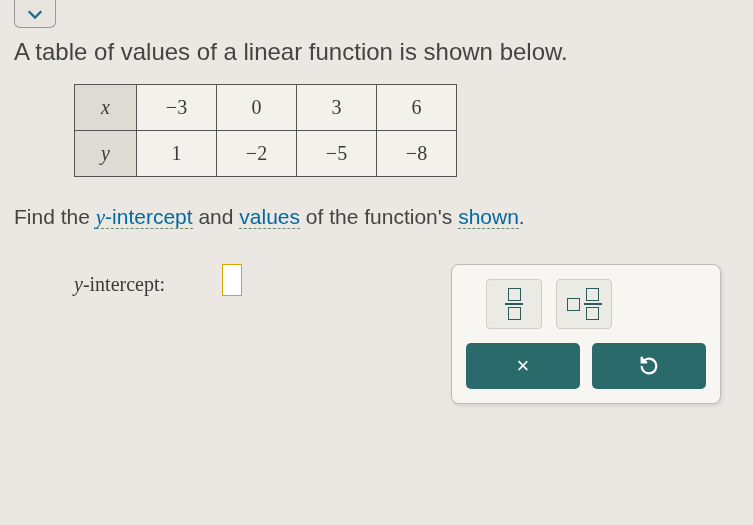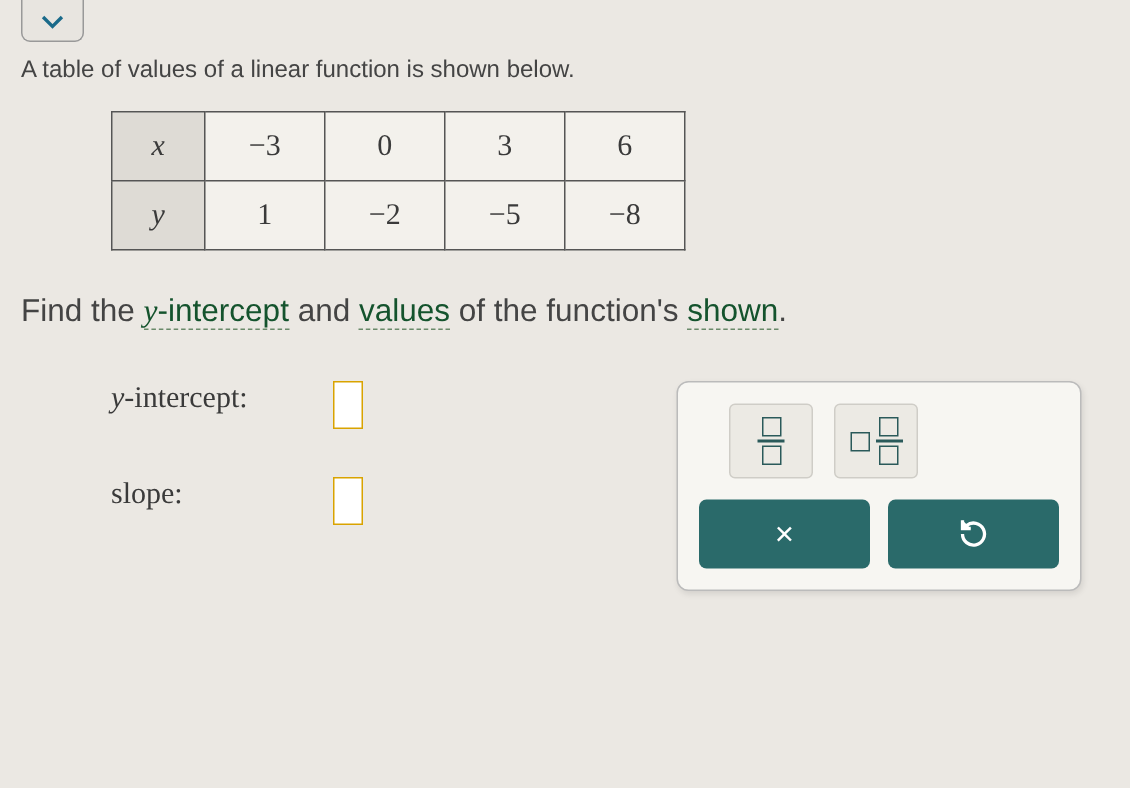--- a/index.html
+++ b/index.html
@@ -23,21 +23,21 @@
       border-top: none;
       border-radius: 0 0 6px 6px;
       display: flex;
       align-items: center;
       justify-content: center;
       cursor: pointer;
     }
     .chevron-tab svg { width: 18px; height: 12px; }
     .content { padding: 38px 14px 14px 14px; }
     .prompt {
-      font-size: 16px;
+      font-size: 24px;
       color: #444;
       margin-bottom: 18px;
       font-family: Verdana, Geneva, sans-serif;
     }
     table.values {
       border-collapse: collapse;
       margin-left: 60px;
       margin-bottom: 28px;
     }
     table.values td, table.values th {
@@ -56,31 +56,31 @@
       width: 62px;
     }
     table.values td { background: #f3f1ec; }
     .instruction {
       font-size: 21px;
       color: #444;
       margin-bottom: 34px;
       font-family: Verdana, Geneva, sans-serif;
     }
     .instruction .it { font-style: italic; font-family: Georgia, serif; }
-    .instruction .ul { border-bottom: 1.5px dashed #6a8a6a; color: #14532d; }
+    .instruction .ul { border-bottom: 1.5px dashed #6a8a6a; color: #0369a1; }
     .answer-area {
       display: flex;
       align-items: flex-start;
       gap: 40px;
       margin-left: 60px;
     }
     .inputs-col { display: flex; flex-direction: column; gap: 32px; }
     .input-row {
       display: flex;
-      align-items: flex-start;
+      align-items: flex-end;
       gap: 18px;
       font-size: 20px;
       font-family: Georgia, serif;
     }
     .input-row .lbl { min-width: 130px; text-align: left; }
     .lbl .it { font-style: italic; }
     .answer-box {
       width: 20px;
       height: 32px;
       background: #fff;
@@ -182,24 +182,20 @@
   <div class="instruction">
     <span>Find the </span><span class="ul"><span class="it">y</span><span>-intercept</span></span><span> and </span><span class="ul">values</span><span> of the function's </span><span class="ul">shown</span><span>.</span>
   </div>
 
   <div class="answer-area">
     <div class="inputs-col">
       <div class="input-row">
         <span class="lbl"><span class="it">y</span><span>-intercept:</span></span>
         <span class="answer-box"></span>
       </div>
-      <div class="input-row">
-        <span class="lbl">slope:</span>
-        <span class="answer-box"></span>
-      </div>
     </div>
 
     <div class="toolbox">
       <div class="tool-row">
         <div class="tool-btn">
           <span class="frac">
             <span class="n"></span>
               <span class="bar"></span>
               <span class="d"></span>
           </span>

